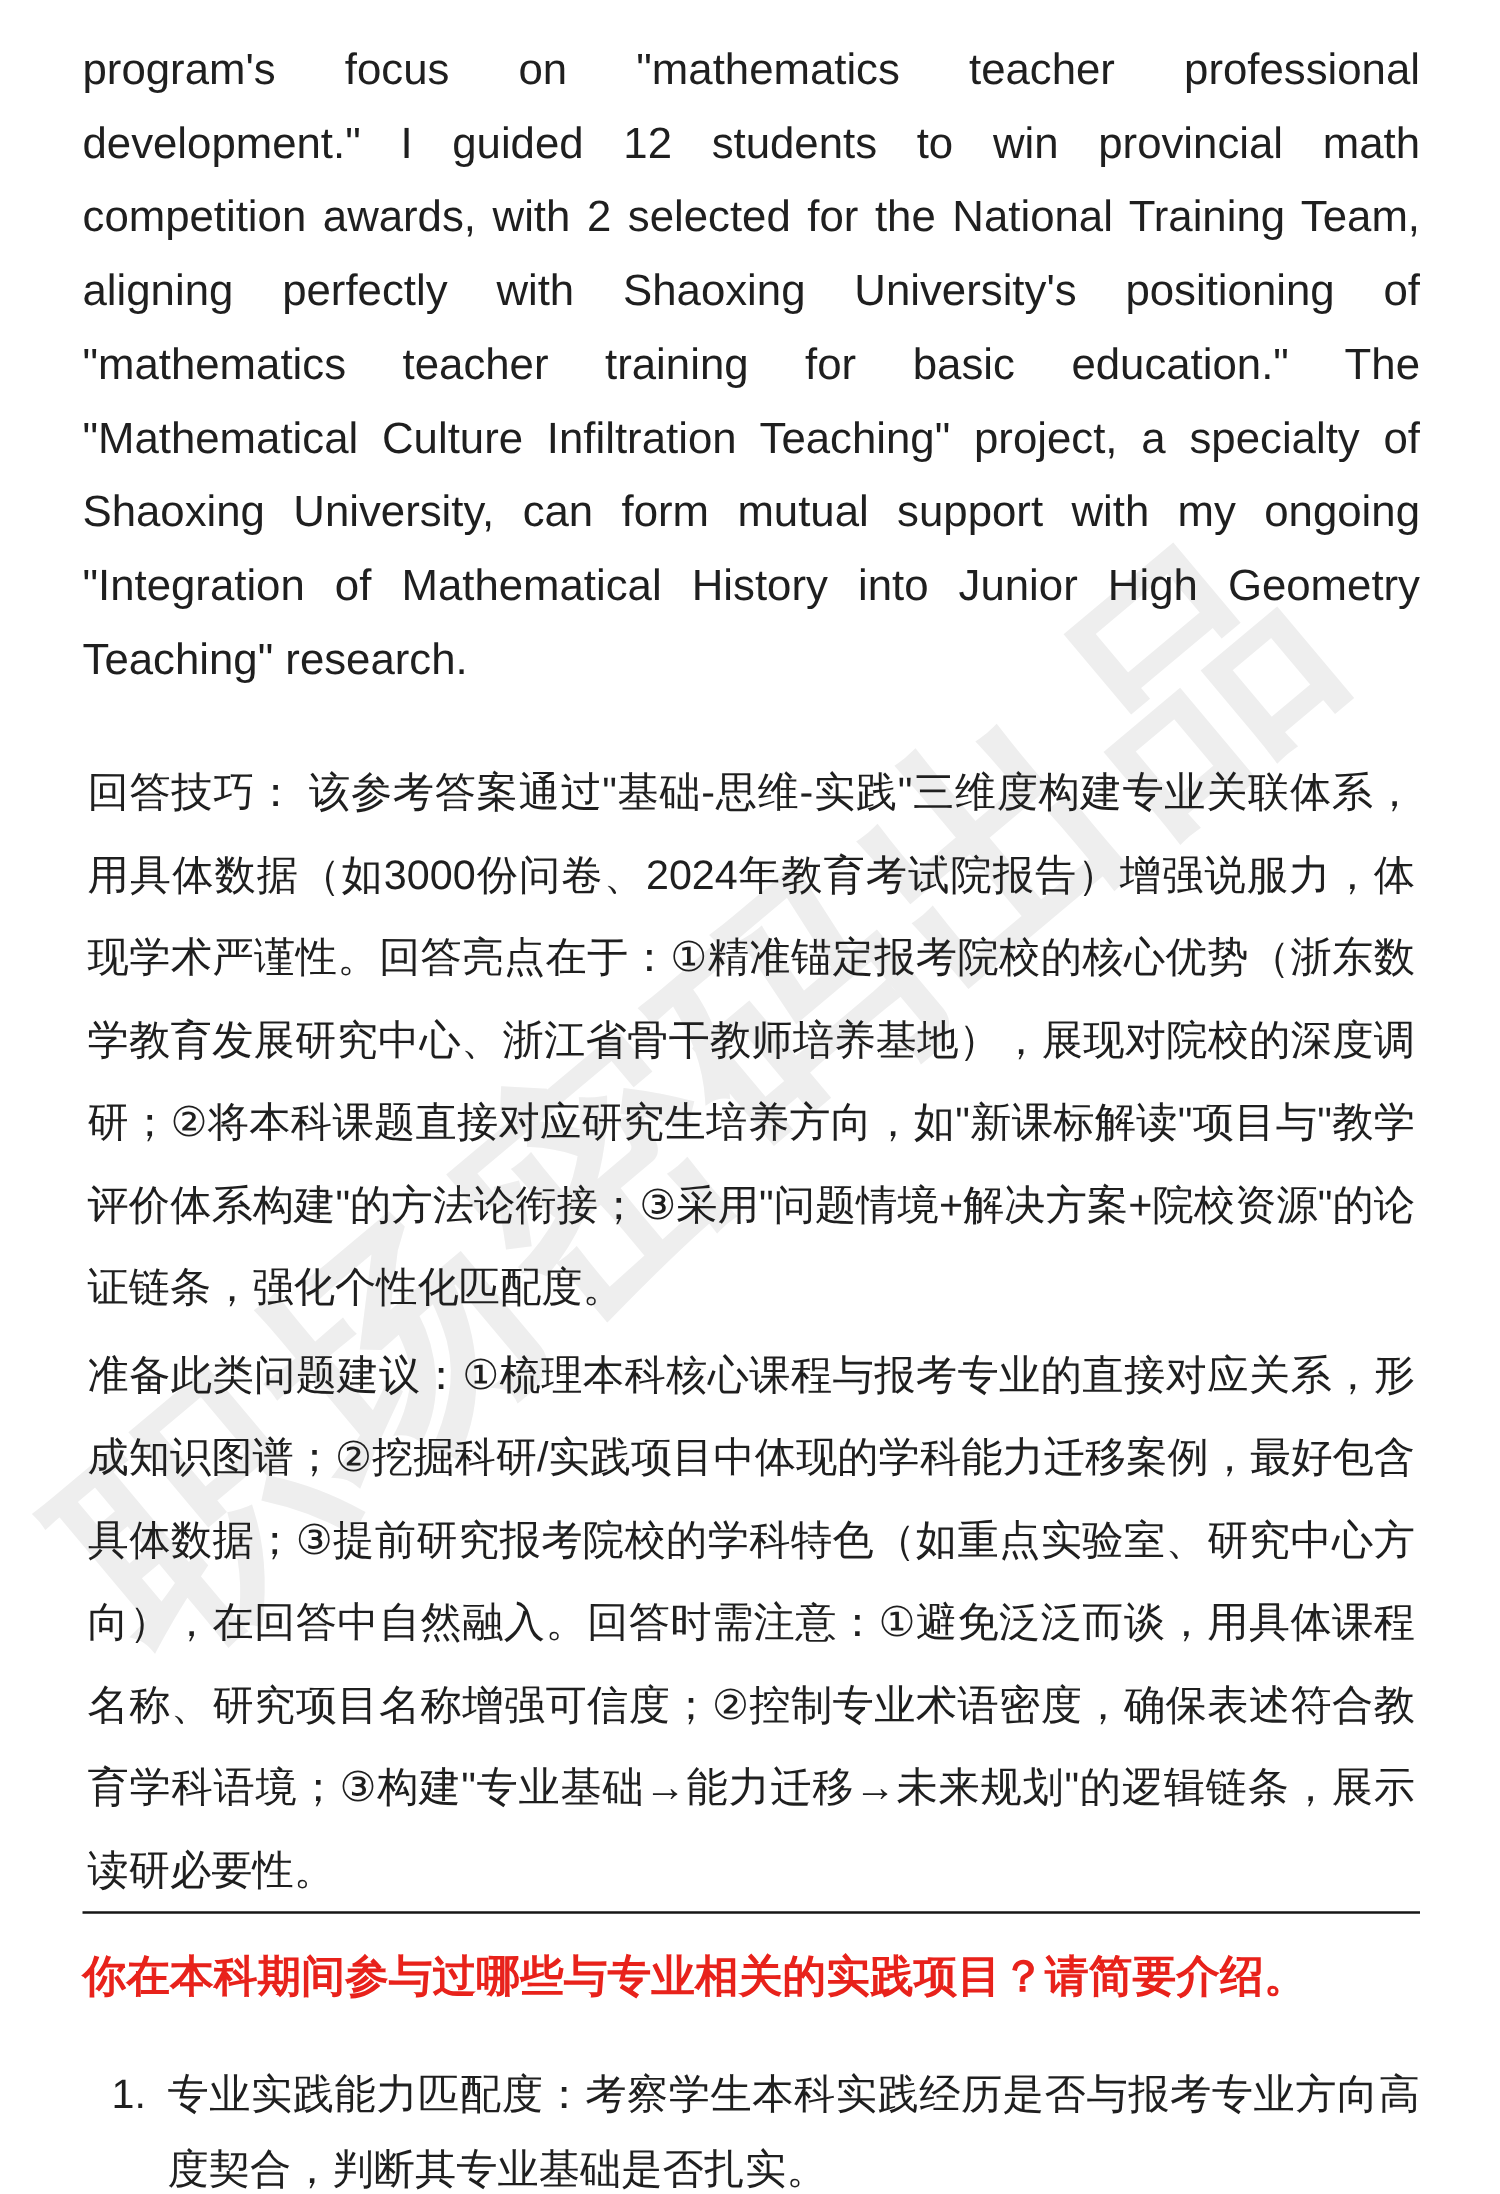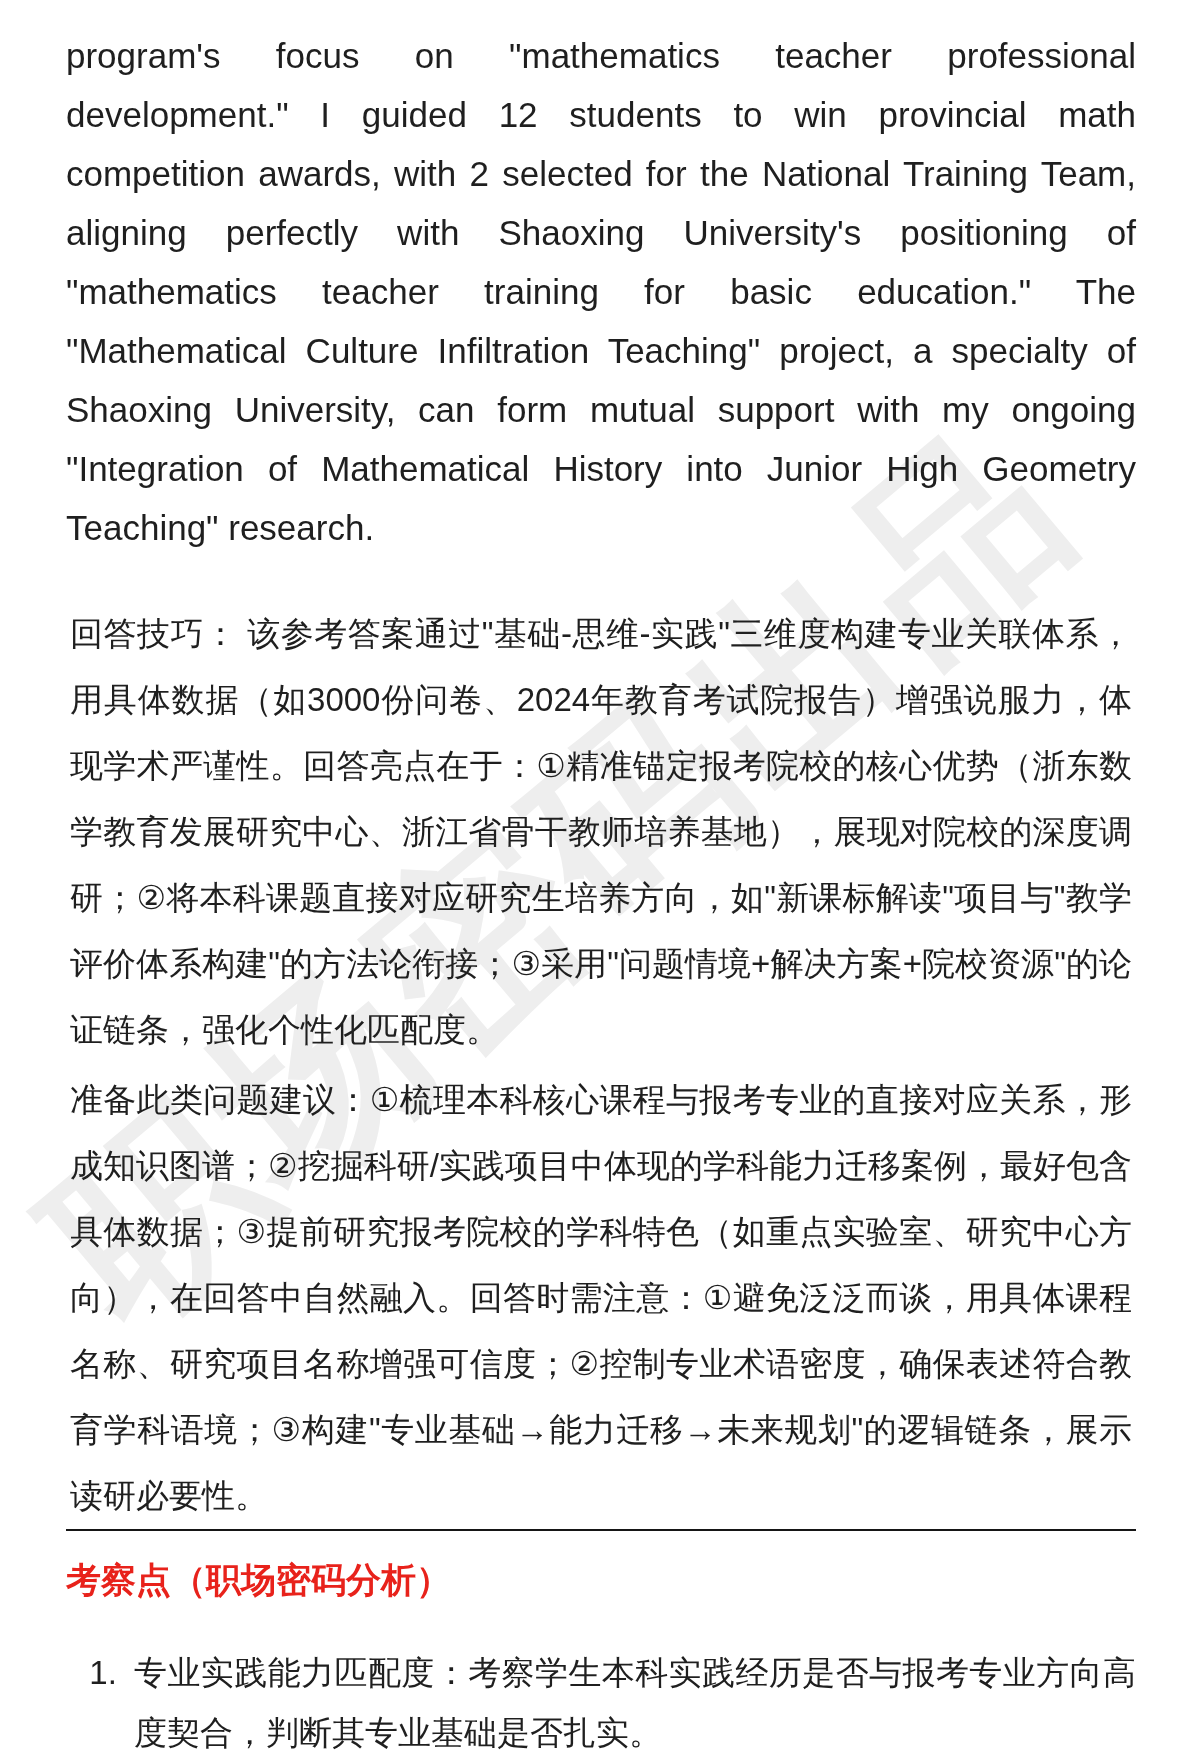--- a/index.html
+++ b/index.html
@@ -88,21 +88,21 @@
   <div class="content">
 
     <p class="para-en">program's focus on "mathematics teacher professional development." I guided 12 students to win provincial math competition awards, with 2 selected for the National Training Team, aligning perfectly with Shaoxing University's positioning of "mathematics teacher training for basic education." The "Mathematical Culture Infiltration Teaching" project, a specialty of Shaoxing University, can form mutual support with my ongoing "Integration of Mathematical History into Junior High Geometry Teaching" research.</p>
 
     <p class="para-zh">回答技巧： 该参考答案通过"基础-思维-实践"三维度构建专业关联体系，用具体数据（如3000份问卷、2024年教育考试院报告）增强说服力，体现学术严谨性。回答亮点在于：①精准锚定报考院校的核心优势（浙东数学教育发展研究中心、浙江省骨干教师培养基地），展现对院校的深度调研；②将本科课题直接对应研究生培养方向，如"新课标解读"项目与"教学评价体系构建"的方法论衔接；③采用"问题情境+解决方案+院校资源"的论证链条，强化个性化匹配度。</p>
 
     <p class="para-zh">准备此类问题建议：①梳理本科核心课程与报考专业的直接对应关系，形成知识图谱；②挖掘科研/实践项目中体现的学科能力迁移案例，最好包含具体数据；③提前研究报考院校的学科特色（如重点实验室、研究中心方向），在回答中自然融入。回答时需注意：①避免泛泛而谈，用具体课程名称、研究项目名称增强可信度；②控制专业术语密度，确保表述符合教育学科语境；③构建"专业基础→能力迁移→未来规划"的逻辑链条，展示读研必要性。</p>
 
     <hr class="divider">
 
+    <div class="heading-question">你在本科期间参与过哪些与专业相关的实践项目？请简要介绍。</div>
 
-    <div class="heading-section">考察点（职场密码分析）</div>
 
     <ol class="points">
       <li>专业实践能力匹配度：考察学生本科实践经历是否与报考专业方向高度契合，判断其专业基础是否扎实。</li>
     </ol>
 
   </div>
 </div>
 
 </body></html>

